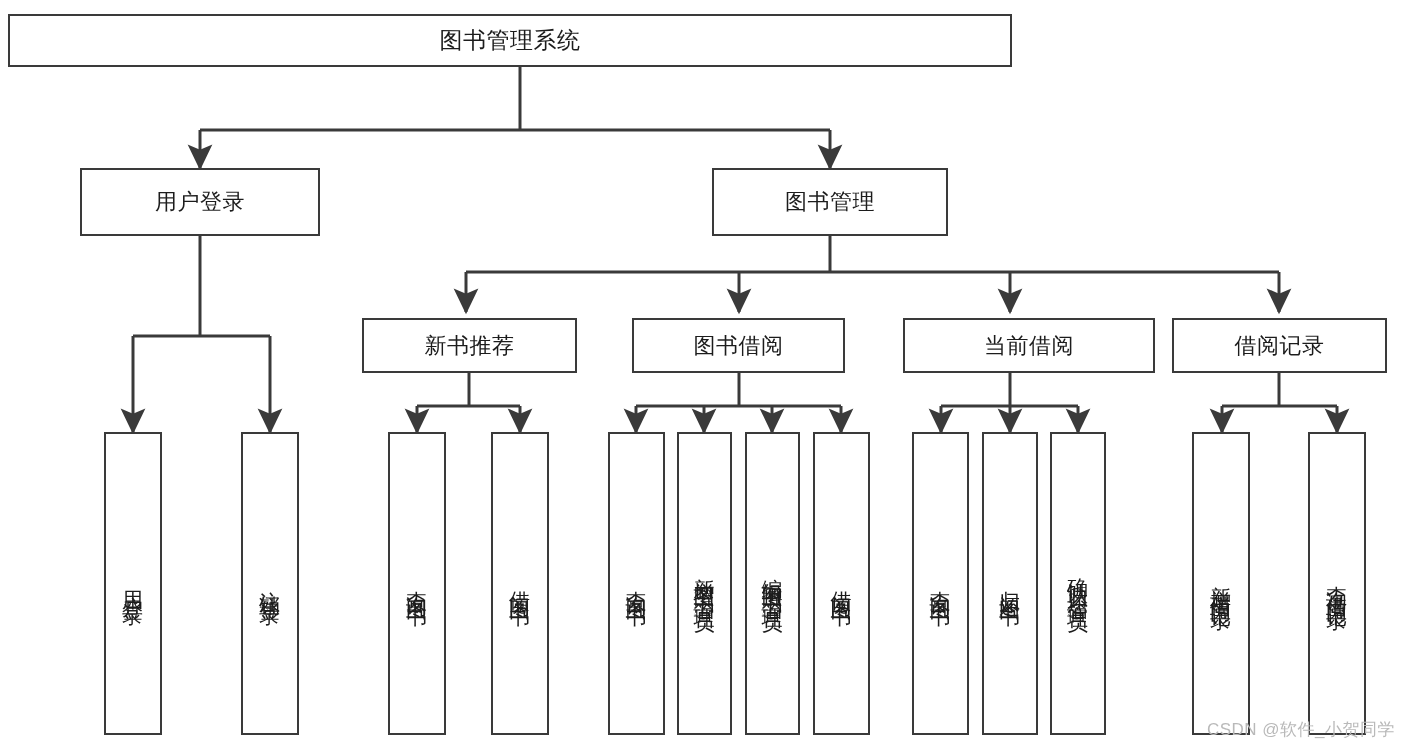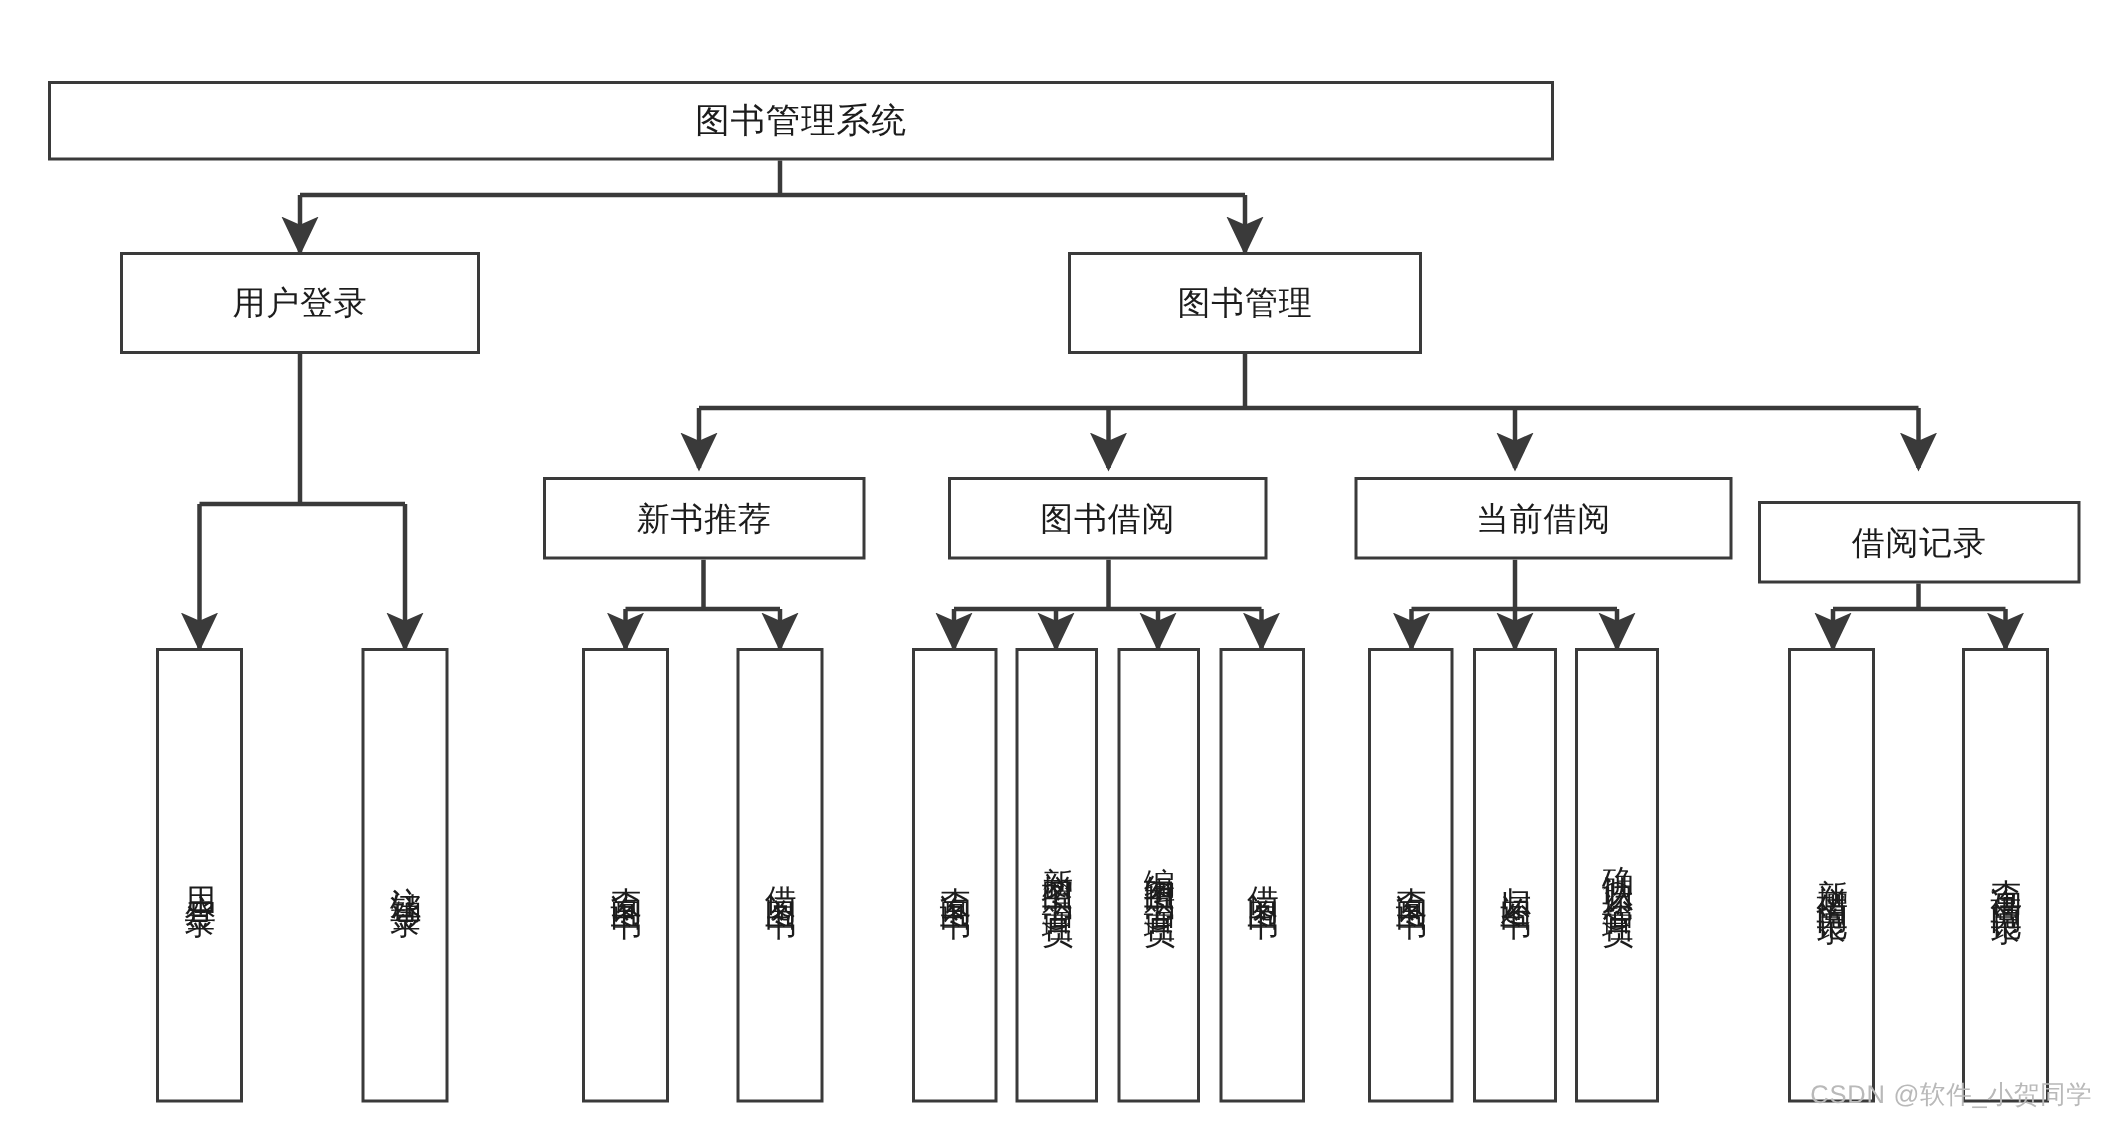--- a/index.html
+++ b/index.html
@@ -119,41 +119,41 @@
       <path d="M 1010 406 L 1010 432" marker-end="url(#arrow)"></path>
       <path d="M 1078 406 L 1078 432" marker-end="url(#arrow)"></path>
 
       <path d="M 1279 373 L 1279 406"></path>
       <path d="M 1222 406 L 1337 406"></path>
       <path d="M 1222 406 L 1222 432" marker-end="url(#arrow)"></path>
       <path d="M 1337 406 L 1337 432" marker-end="url(#arrow)"></path>
     </g>
   </svg>
 
-  <div class="node h root" style="left:32px; top:14px; width:1004px; height:53px;margin-top:40px;">
+  <div class="node h root" style="left:8px; top:14px; width:1004px; height:53px;">
     <span class="lbl">图书管理系统</span>
   </div>
 
   <div class="node h" style="left:80px; top:168px; width:240px; height:68px;">
     <span class="lbl">用户登录</span>
   </div>
   <div class="node h" style="left:362px; top:318px; width:215px; height:55px;">
     <span class="lbl">新书推荐</span>
   </div>
 
   <div class="node h" style="left:712px; top:168px; width:236px; height:68px;">
     <span class="lbl">图书管理</span>
   </div>
   <div class="node h" style="left:632px; top:318px; width:213px; height:55px;">
     <span class="lbl">图书借阅</span>
   </div>
   <div class="node h" style="left:903px; top:318px; width:252px; height:55px;">
     <span class="lbl">当前借阅</span>
   </div>
-  <div class="node h" style="left:1172px; top:318px; width:215px; height:55px;margin-top:16px;">
+  <div class="node h" style="left:1172px; top:318px; width:215px; height:55px;">
     <span class="lbl">借阅记录</span>
   </div>
 
   <div class="node v" style="left:104px; top:432px; width:58px; height:303px;">
     <span class="lbl">用户登录</span>
   </div>
   <div class="node v" style="left:241px; top:432px; width:58px; height:303px;">
     <span class="lbl">注销登录</span>
   </div>
 

